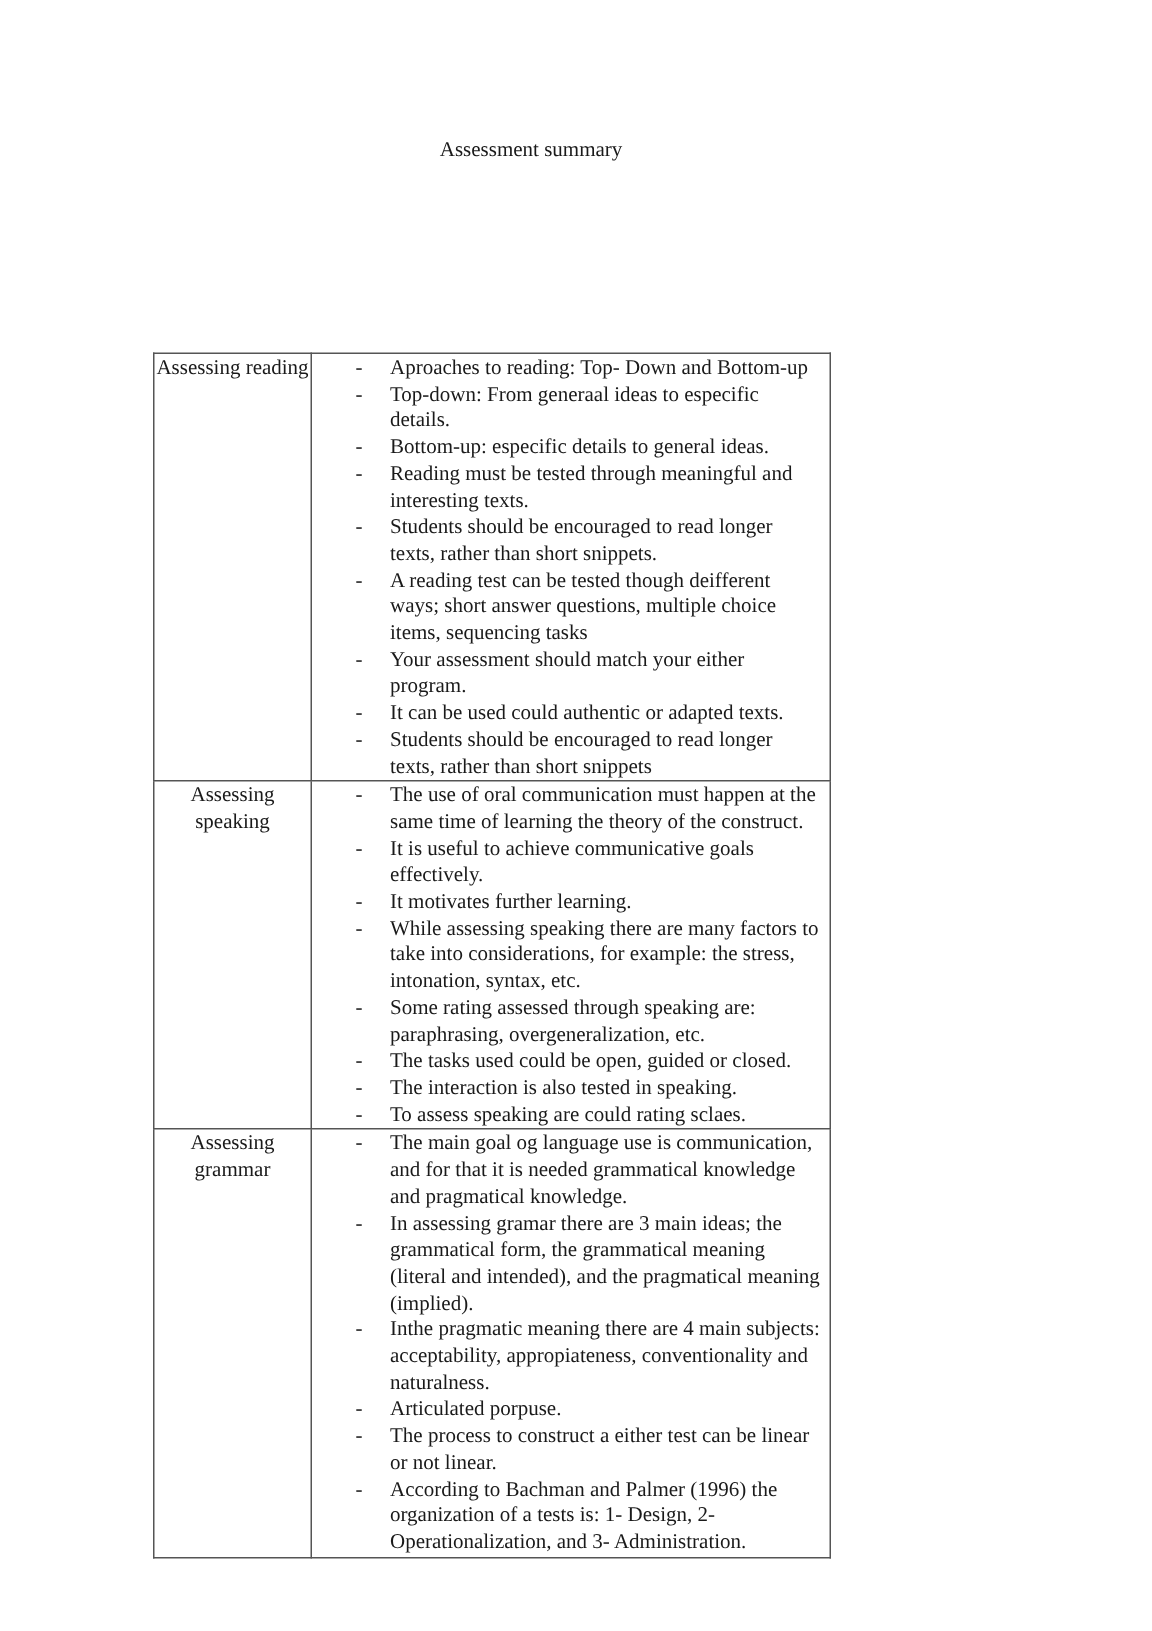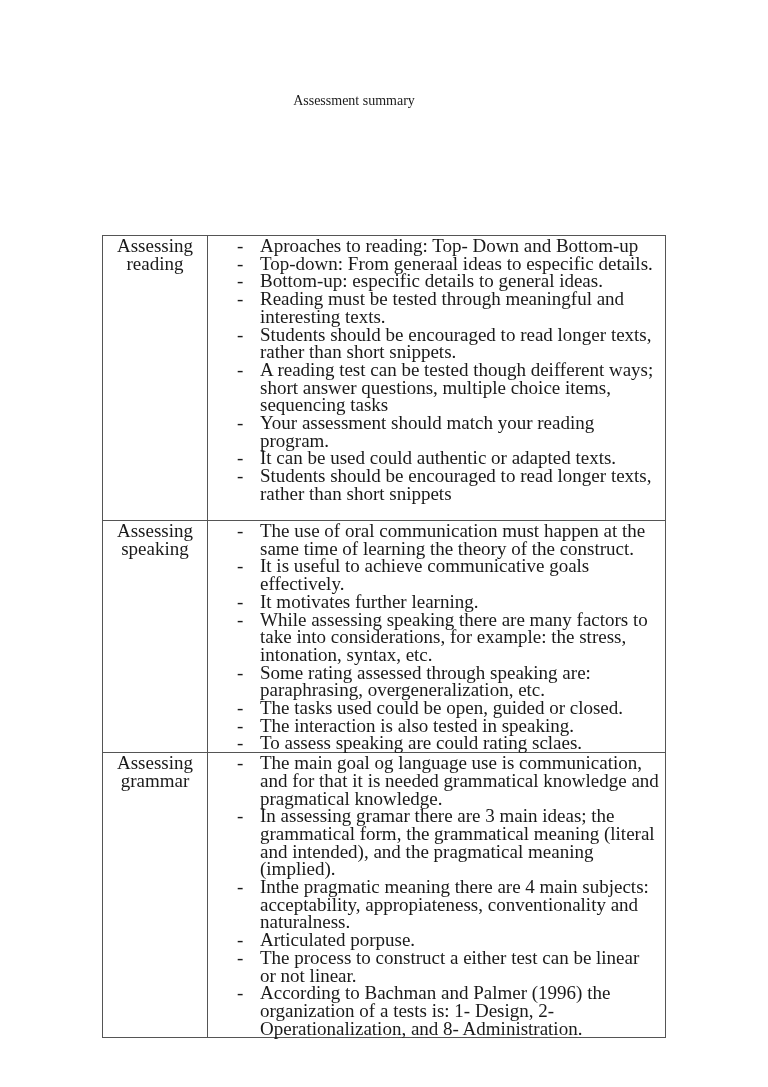--- a/index.html
+++ b/index.html
@@ -1,21 +1,21 @@
 <!DOCTYPE html>
 <html><head>
 <meta charset="utf-8">
 <style>
   html, body { margin: 0; padding: 0; background: #ffffff; }
   body { width: 768px; height: 1087px; position: relative; overflow: hidden;
          font-family: "Liberation Serif", "DejaVu Serif", serif; color: #1a1a1a; }
   .title { position: absolute; top: 93px; left: 0; width: 708px; text-align: center;
            font-size: 14px; }
-  table.summary { position: absolute; left: 102px; top: 235px; width: 564px;
-                  border-collapse: collapse; font-size: 19px; line-height: 17.7px; }
+  table.summary { position: absolute; left: 102px; top: 235px; width: 452px;
+                  border-collapse: collapse; font-size: 14px; line-height: 17.7px; }
   table.summary td { border: 1px solid #555; vertical-align: top; padding: 0; }
   td.topic { width: 104px; text-align: center; padding-top: 1px !important; }
   td.points { padding: 1px 6px 0 0 !important; }
   ul.bullets { list-style: none; margin: 0; padding: 0; }
   ul.bullets li { position: relative; padding-left: 52px; }
   ul.bullets li .dash { position: absolute; left: 29px; top: 0; }
   tr.row-reading td { height: 283px; }
   tr.row-speaking td { height: 211px; margin-top: 20px; }
   tr.row-grammar td { height: 253px; margin-left: 34px; }
 </style>
@@ -29,21 +29,21 @@
     <tr class="row-reading">
       <td class="topic">Assessing reading</td>
       <td class="points">
         <ul class="bullets">
             <li><span class="dash">-</span><span>Aproaches to reading: Top- Down and Bottom-up</span></li>
             <li><span class="dash">-</span><span>Top-down: From generaal ideas to especific details.</span></li>
             <li><span class="dash">-</span><span>Bottom-up: especific details to general ideas.</span></li>
             <li><span class="dash">-</span><span>Reading must be tested through meaningful and interesting texts.</span></li>
             <li><span class="dash">-</span><span>Students should be encouraged to read longer texts, rather than short snippets.</span></li>
             <li><span class="dash">-</span><span>A reading test can be tested though deifferent ways; short answer questions, multiple choice items, sequencing tasks</span></li>
-            <li><span class="dash">-</span><span>Your assessment should match your reading program.</span></li>
+            <li><span class="dash">-</span><span>Your assessment should match your either program.</span></li>
             <li><span class="dash">-</span><span>It can be used could authentic or adapted texts.</span></li>
             <li><span class="dash">-</span><span>Students should be encouraged to read longer texts, rather than short snippets</span></li>
           </ul>
       </td>
     </tr>
     <tr class="row-speaking">
       <td class="topic">Assessing speaking</td>
       <td class="points">
         <ul class="bullets">
             <li><span class="dash">-</span><span>The use of oral communication must happen at the same time of learning the theory of the construct.</span></li>
@@ -59,18 +59,18 @@
     </tr>
     <tr class="row-grammar">
       <td class="topic">Assessing grammar</td>
       <td class="points">
         <ul class="bullets">
             <li><span class="dash">-</span><span>The main goal og language use is communication, and for that it is needed grammatical knowledge and pragmatical knowledge.</span></li>
             <li><span class="dash">-</span><span>In assessing gramar there are 3 main ideas; the grammatical form, the grammatical meaning (literal and intended), and the pragmatical meaning (implied).</span></li>
             <li><span class="dash">-</span><span>Inthe pragmatic meaning there are 4 main subjects: acceptability, appropiateness, conventionality and naturalness.</span></li>
             <li><span class="dash">-</span><span>Articulated porpuse.</span></li>
             <li><span class="dash">-</span><span>The process to construct a either test can be linear or not linear.</span></li>
-            <li><span class="dash">-</span><span>According to Bachman and Palmer (1996) the organization of a tests is: 1- Design, 2- Operationalization, and 8- Administration.</span></li>
+            <li><span class="dash">-</span><span>According to Bachman and Palmer (1996) the organization of a tests is: 1- Design, 2- Operationalization, and 3- Administration.</span></li>
           </ul>
       </td>
     </tr>
   </tbody>
 </table>
 
 </body></html>

